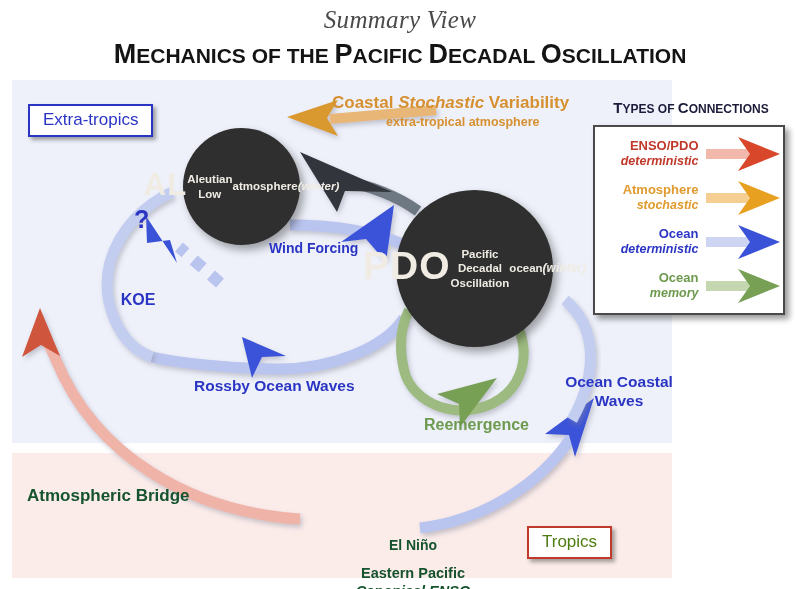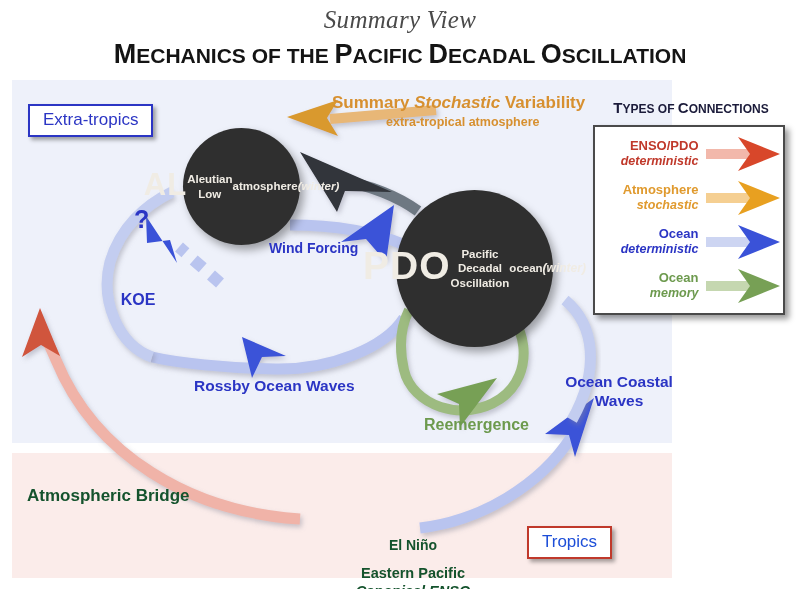--- a/index.html
+++ b/index.html
@@ -22,21 +22,21 @@
       background:#fbecea;}
 
   
   #diagram-svg{position:absolute;left:0;top:0;width:800px;height:589px;}
 
   
   .region-badge{position:absolute;background:#ffffff;border:2.5px solid #2b35c4;
       box-shadow:3px 3px 4px rgba(0,0,0,.35);
       font-size:17px;color:#2b35c4;padding:4px 13px 5px 13px;white-space:nowrap;}
   #badge-extratropics{left:28px;top:104px;}
-  #badge-tropics{left:527px;top:526px;border-color:#c0392b;color:#1d4ed8;}
+  #badge-tropics{left:527px;top:526px;border-color:#c0392b;color:#4d7c0f;}
 
   
   .node-circle{position:absolute;border-radius:50%;background:#2f2f2f;
       color:#f0ece4;text-align:center;display:flex;
       align-items:center;justify-content:center;
       box-shadow:4px 5px 9px rgba(0,0,0,.35);}
   #node-al{left:183px;top:128px;width:117px;height:117px;}
   #node-al .abbr{font-size:31px;font-weight:bold;letter-spacing:1px;line-height:1;
       margin-bottom:4px;}
   #node-al .sub{font-size:11.5px;font-weight:bold;line-height:1.22;}
@@ -169,21 +169,21 @@
 </div>
 
 <div class="node-circle" id="node-pdo">
   <div class="abbr">PDO</div>
   <div class="sub">Pacific Decadal Oscillation</div>
   <div class="sub">ocean</div>
   <div class="ital">(winter)</div>
 </div>
 
 <div class="flow-label lbl-orange" id="label-internal-var">
-  <span>Summary </span><span class="it">Stochastic</span><span> Variability</span>
+  <span>Coastal </span><span class="it">Stochastic</span><span> Variability</span>
 </div>
 <div class="flow-label lbl-orange" id="label-internal-sub">extra-tropical atmosphere</div>
 
 <div class="flow-label lbl-blue" id="label-wind-forcing">Wind Forcing</div>
 
 <div class="flow-label lbl-blue" id="label-question">?</div>
 
 <div class="flow-label lbl-blue" id="label-koe">
   <div>KOE</div>
 </div>

